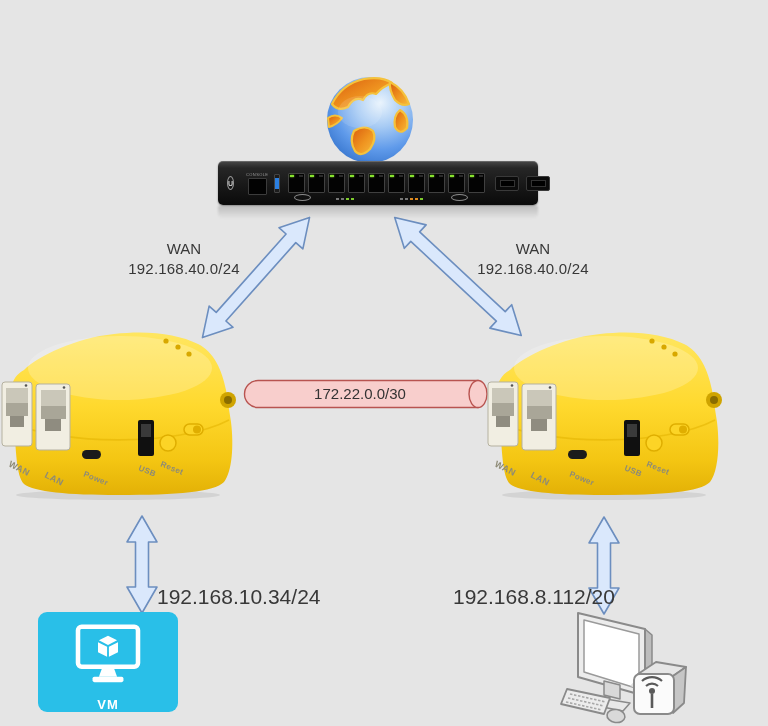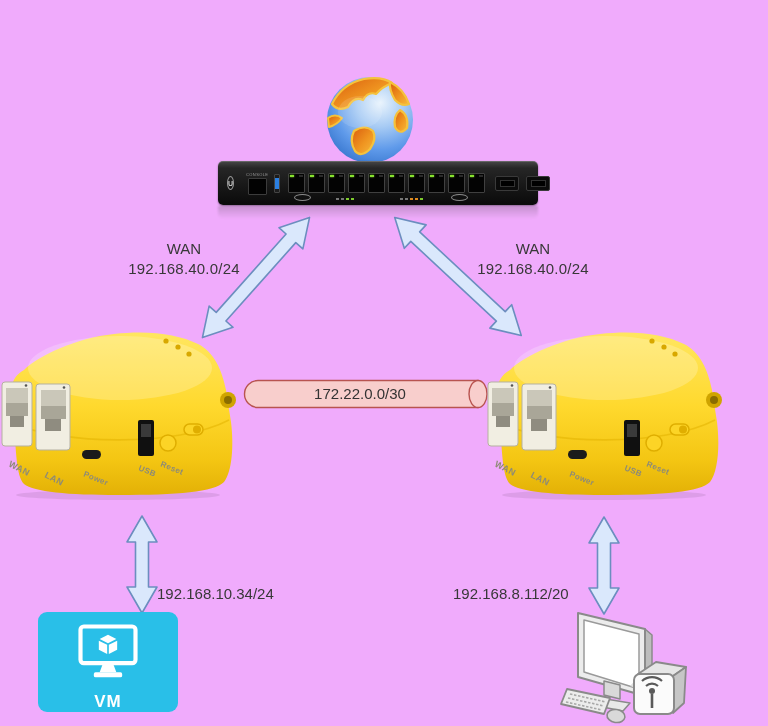--- a/index.html
+++ b/index.html
@@ -1,23 +1,23 @@
 <!DOCTYPE html>
 <html style="--arrow-fill: #dae8fc; --arrow-stroke: #6c8ebf; --tunnel-fill: #f8cecc; --tunnel-stroke: #b85450; --vm-bg: #29bfe8;"><head>
 <meta charset="utf-8">
 <style>
   html,body{margin:0;padding:0;background:#fff;}
-  .canvas{position:relative;width:768px;height:726px;background:#f0abfc;overflow:hidden;
+  .canvas{position:relative;width:768px;height:726px;background:#e5e5e5;overflow:hidden;
           font-family:"Liberation Sans",sans-serif;color:#3a3a3a;}
   .abs{position:absolute;}
 
   
   .net-label{font-size:15px;line-height:1.3;text-align:center;color:#383838;}
   .net-label .l2{letter-spacing:.2px;}
-  .ip-label{font-size:15px;color:#383838;white-space:nowrap;}
+  .ip-label{font-size:21px;color:#383838;white-space:nowrap;}
 
   
   svg.arrow{position:absolute;overflow:visible;}
   svg.arrow polygon{fill:var(--arrow-fill,#dae8fc);stroke:var(--arrow-stroke,#6c8ebf);
                     stroke-width:1.6;stroke-linejoin:round;}
 
   
   .tube{left:242px;top:379px;width:250px;height:30px;z-index:1;}
   .tube svg{position:absolute;left:0;top:0;overflow:visible;}
   .tube .tube-shape{fill:var(--tunnel-fill,#f8cecc);stroke:var(--tunnel-stroke,#b85450);stroke-width:1.4;}
@@ -62,21 +62,21 @@
 
   
   .router{width:244px;height:175px;z-index:2;}
   .router svg{overflow:visible;}
   .router text{font-weight:bold;fill:#8e8b76;letter-spacing:.4px;}
 
   
   .vm-box{left:38px;top:612px;width:140px;height:100px;border-radius:9px;
      background:var(--vm-bg,#29bfe8);display:flex;flex-direction:column;align-items:center;
      justify-content:flex-start;z-index:2;}
-  .vm-box .vm-text{color:#fff;font-weight:bold;font-size:17px;letter-spacing:1px;margin-top:13px;}
+  .vm-box .vm-text{color:#fff;font-weight:bold;font-size:13px;letter-spacing:1px;margin-top:13px;}
 
   
   .globe{left:324px;top:74px;z-index:2;}
   .pc{left:560px;top:604px;}
 </style>
 </head>
 <body>
 
 <div class="canvas">
 

